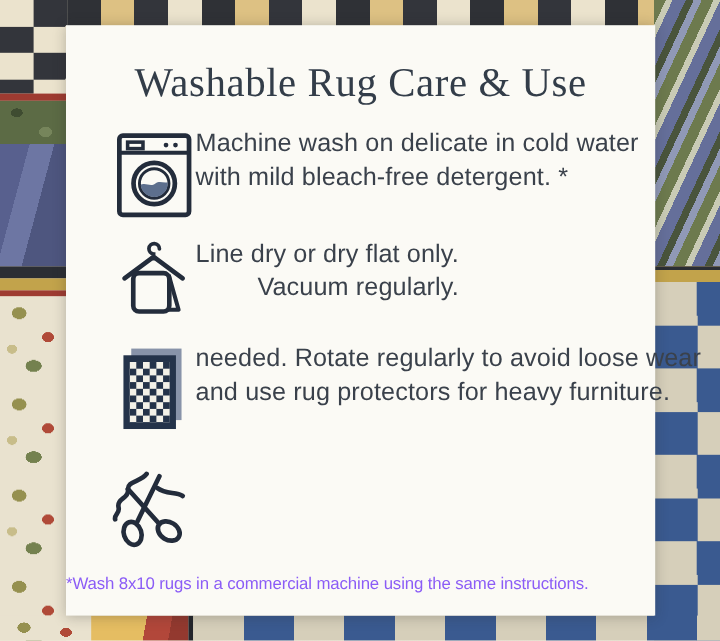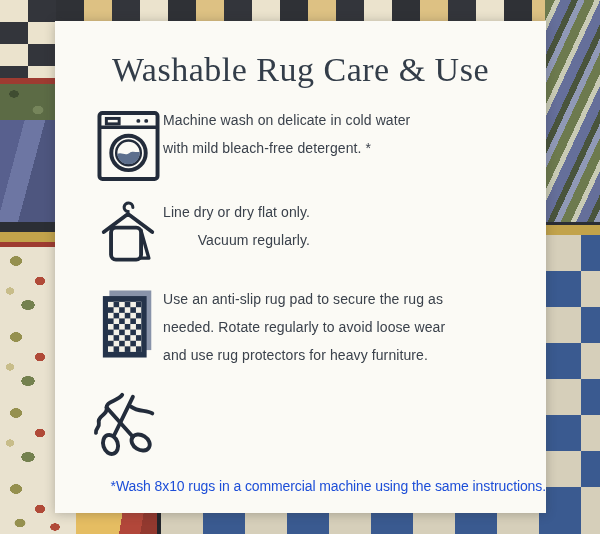--- a/index.html
+++ b/index.html
@@ -56,35 +56,35 @@
     background:#fbfaf5;box-shadow:0 1px 10px rgba(40,40,40,.28);
   }
   .title{
     position:absolute;top:30px;left:0;width:100%;text-align:center;
     font-family:"Liberation Serif","DejaVu Serif",serif;font-weight:400;
     font-size:34px;color:#333d49;letter-spacing:.5px;
   }
   .icon{position:absolute;}
   .icon svg{display:block;width:100%;height:100%;}
   .itext{
-    position:absolute;left:108px;font-size:14px;line-height:28px;
+    position:absolute;left:108px;font-size:21px;line-height:28px;
     color:#3a414b;letter-spacing:.1px;
   }
   .line{display:block;white-space:nowrap;}
   .r1-icon{left:42px;top:89px;width:63px;height:72px;}
   .r1-text{top:85px;}
   .r2-icon{left:42px;top:179px;width:62px;height:64px;}
   .r2-text{top:177px;text-align:right;}
   .r3-icon{left:46px;top:266px;width:54px;height:74px;}
   .r3-text{top:264px;}
   .r4-icon{left:37px;top:371px;width:72px;height:68px;}
   .r4-text{top:378px;}
   .footnote{
-    position:absolute;top:457px;left:0;width:100%;text-align:right;
-    font-size:14px;color:#1d4ed8;letter-spacing:-.1px;
+    position:absolute;top:457px;left:0;width:100%;text-align:left;
+    font-size:14px;color:#8b5cf6;letter-spacing:-.1px;
   }
 </style>
 </head>
 <body>
 
 <div id="stage">
 
   <div class="bg-top"></div>
   <div class="bg-left-checker"></div>
   <div class="bg-left">
@@ -150,21 +150,20 @@
         <rect x="2" y="8" width="47" height="66" fill="#24334a"></rect>
         <pattern id="rp" x="7.5" y="14" width="12" height="12" patternUnits="userSpaceOnUse">
           <rect width="12" height="12" fill="#24334a"></rect>
           <rect width="6" height="6" fill="#f3f1e8"></rect>
           <rect x="6" y="6" width="6" height="6" fill="#f3f1e8"></rect>
         </pattern>
         <rect x="7.5" y="14" width="36" height="54" fill="url(#rp)"></rect>
       </svg>
     </div>
     <div class="itext r3-text">
-      <span class="line">Use an anti-slip rug pad to secure the rug as</span>
       <span class="line">needed. Rotate regularly to avoid loose wear</span>
       <span class="line">and use rug protectors for heavy furniture.</span>
     </div>
 
     <div class="icon r4-icon">
       <svg viewBox="0 0 74 70" xmlns="http://www.w3.org/2000/svg">
         <g fill="none" stroke="#232c3b" stroke-width="4" stroke-linecap="round">
           <path d="M31 3 C26 10 14 9 15 17 C16 24 5 24 7 32 C8 37 3 38 4 42"></path>
           <path d="M40 15 C48 21 56 18 62 22"></path>
           <path d="M42 5 L23 44"></path>

